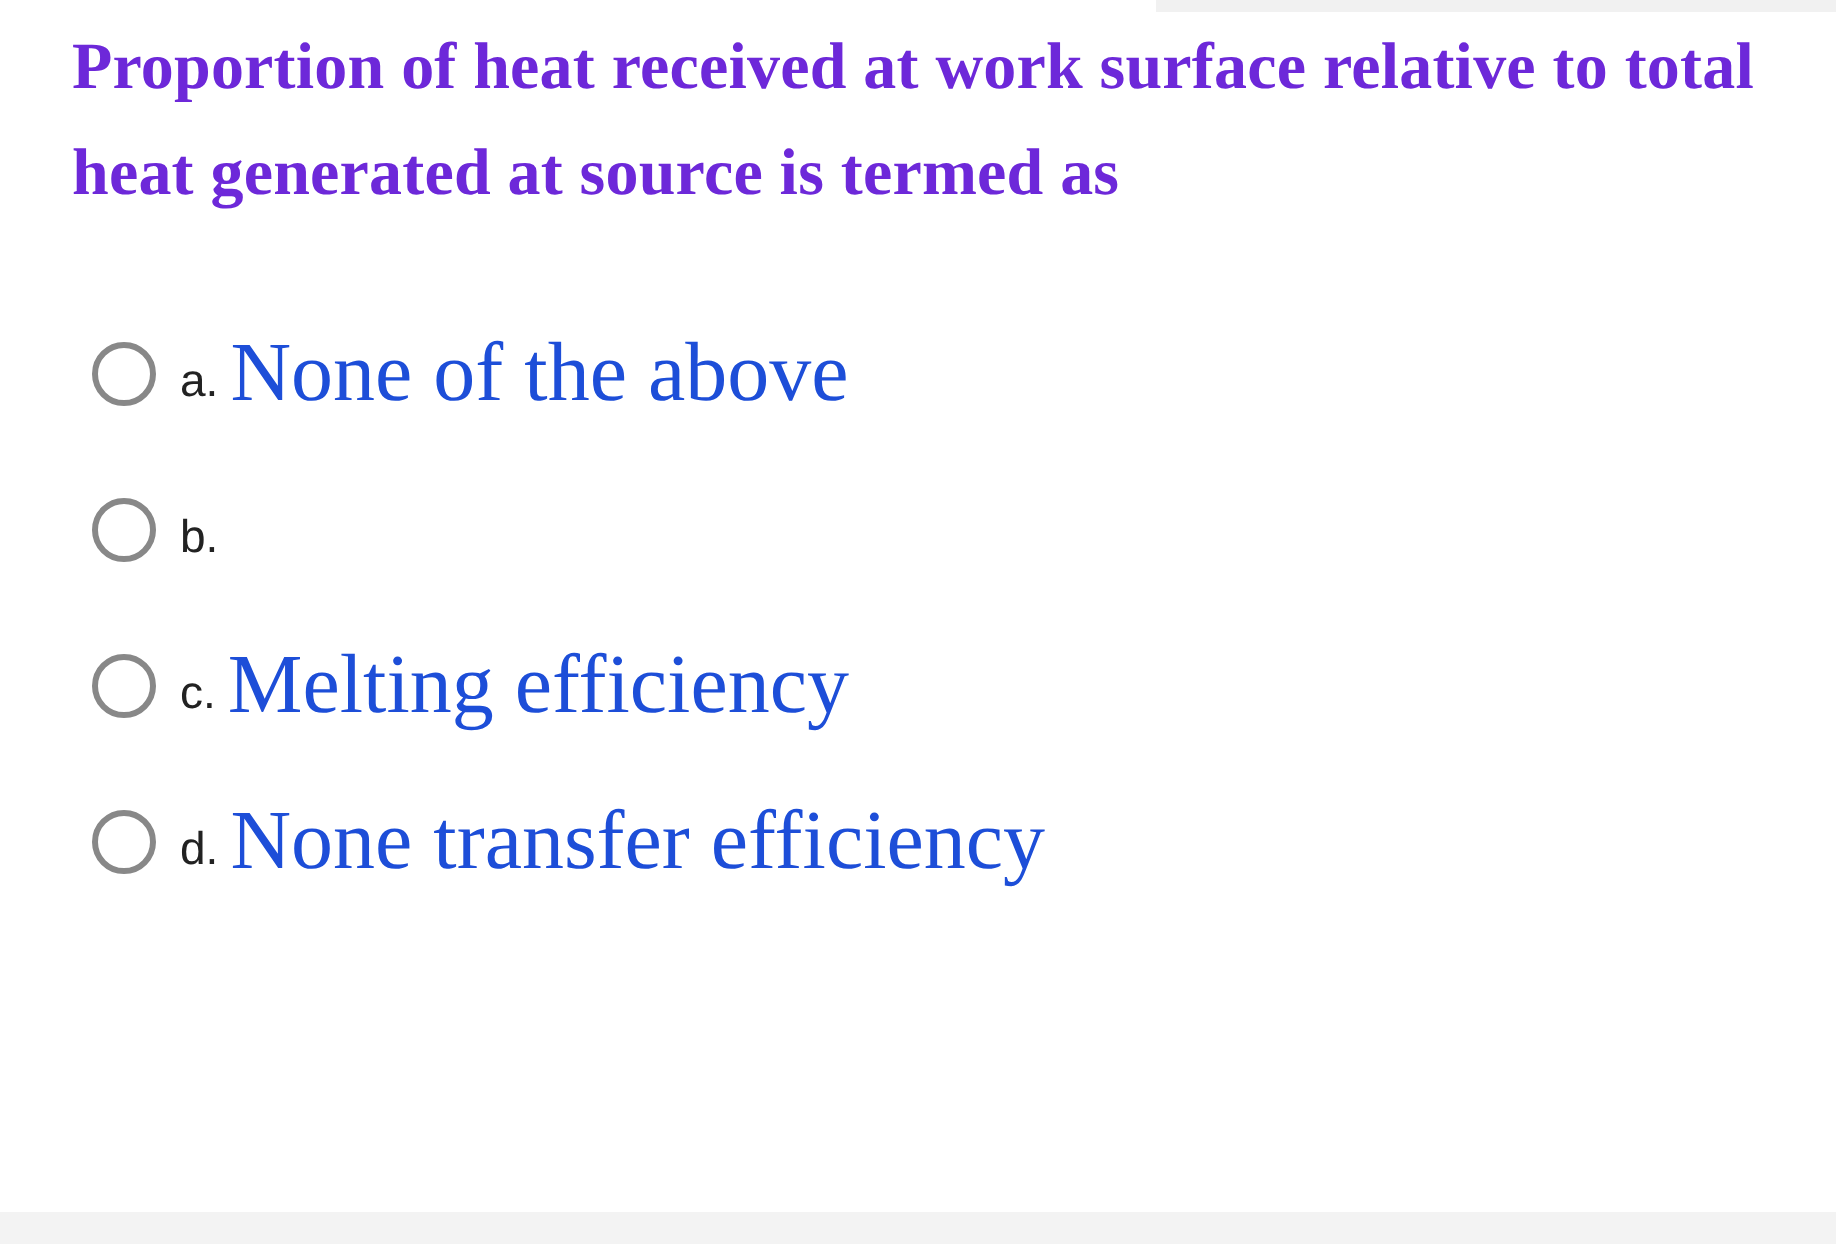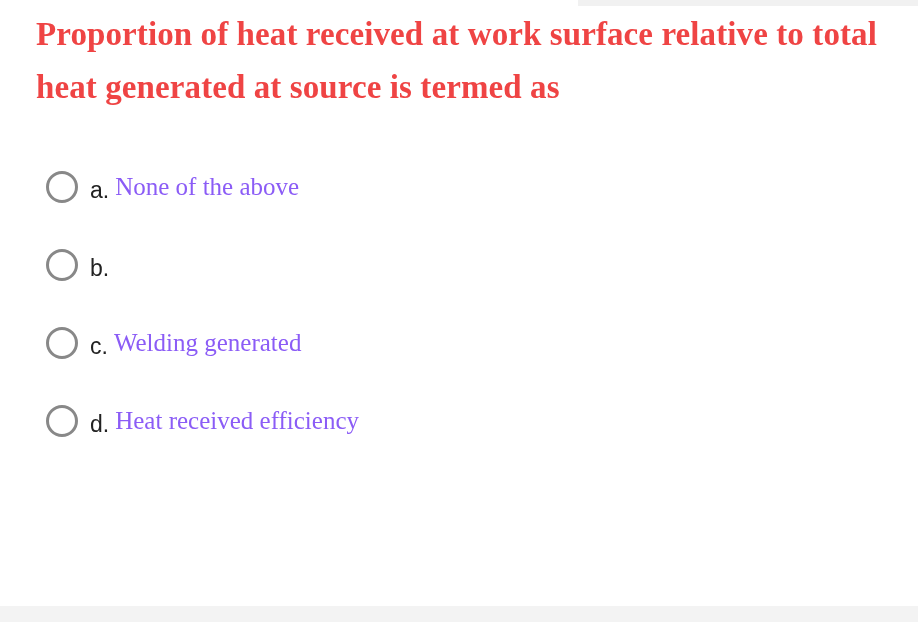--- a/index.html
+++ b/index.html
@@ -42,21 +42,21 @@
     left: 0;
     width: 918px;
     padding: 8px 30px 0 36px;
     box-sizing: border-box;
   }
   .question {
     font-family: "Liberation Serif", serif;
     font-weight: bold;
     font-size: 33px;
     line-height: 1.6;
-    color: #ef4444;
+    color: #6d28d9;
     letter-spacing: 0.1px;
     max-width: 850px;
   }
   .options {
     margin-top: 34px;
   }
   .option {
     display: flex;
     align-items: center;
     height: 78px;
@@ -75,22 +75,22 @@
     font-family: "Liberation Sans", sans-serif;
     font-size: 23px;
     color: #222222;
     margin-right: 6px;
     line-height: 1;
     position: relative;
     top: 4px;
   }
   .opt-text {
     font-family: "Liberation Serif", serif;
-    font-size: 25px;
-    color: #8b5cf6;
+    font-size: 42px;
+    color: #1d4ed8;
     line-height: 1.1;
   }
 </style>
 </head>
 <body>
 
 <div class="page">
 
   <div class="top-strip"></div>
 
@@ -107,26 +107,26 @@
       </div>
 
       <div class="option">
         <span class="radio"></span>
         <span class="opt-letter">b.</span>
       </div>
 
       <div class="option">
         <span class="radio"></span>
         <span class="opt-letter">c.</span>
-        <span class="opt-text">Welding generated</span>
+        <span class="opt-text">Melting efficiency</span>
       </div>
 
       <div class="option">
         <span class="radio"></span>
         <span class="opt-letter">d.</span>
-        <span class="opt-text">Heat received efficiency</span>
+        <span class="opt-text">None transfer efficiency</span>
       </div>
 
     </div>
   </div>
 
   <div class="bottom-strip"></div>
 </div>
 
 </body></html>

